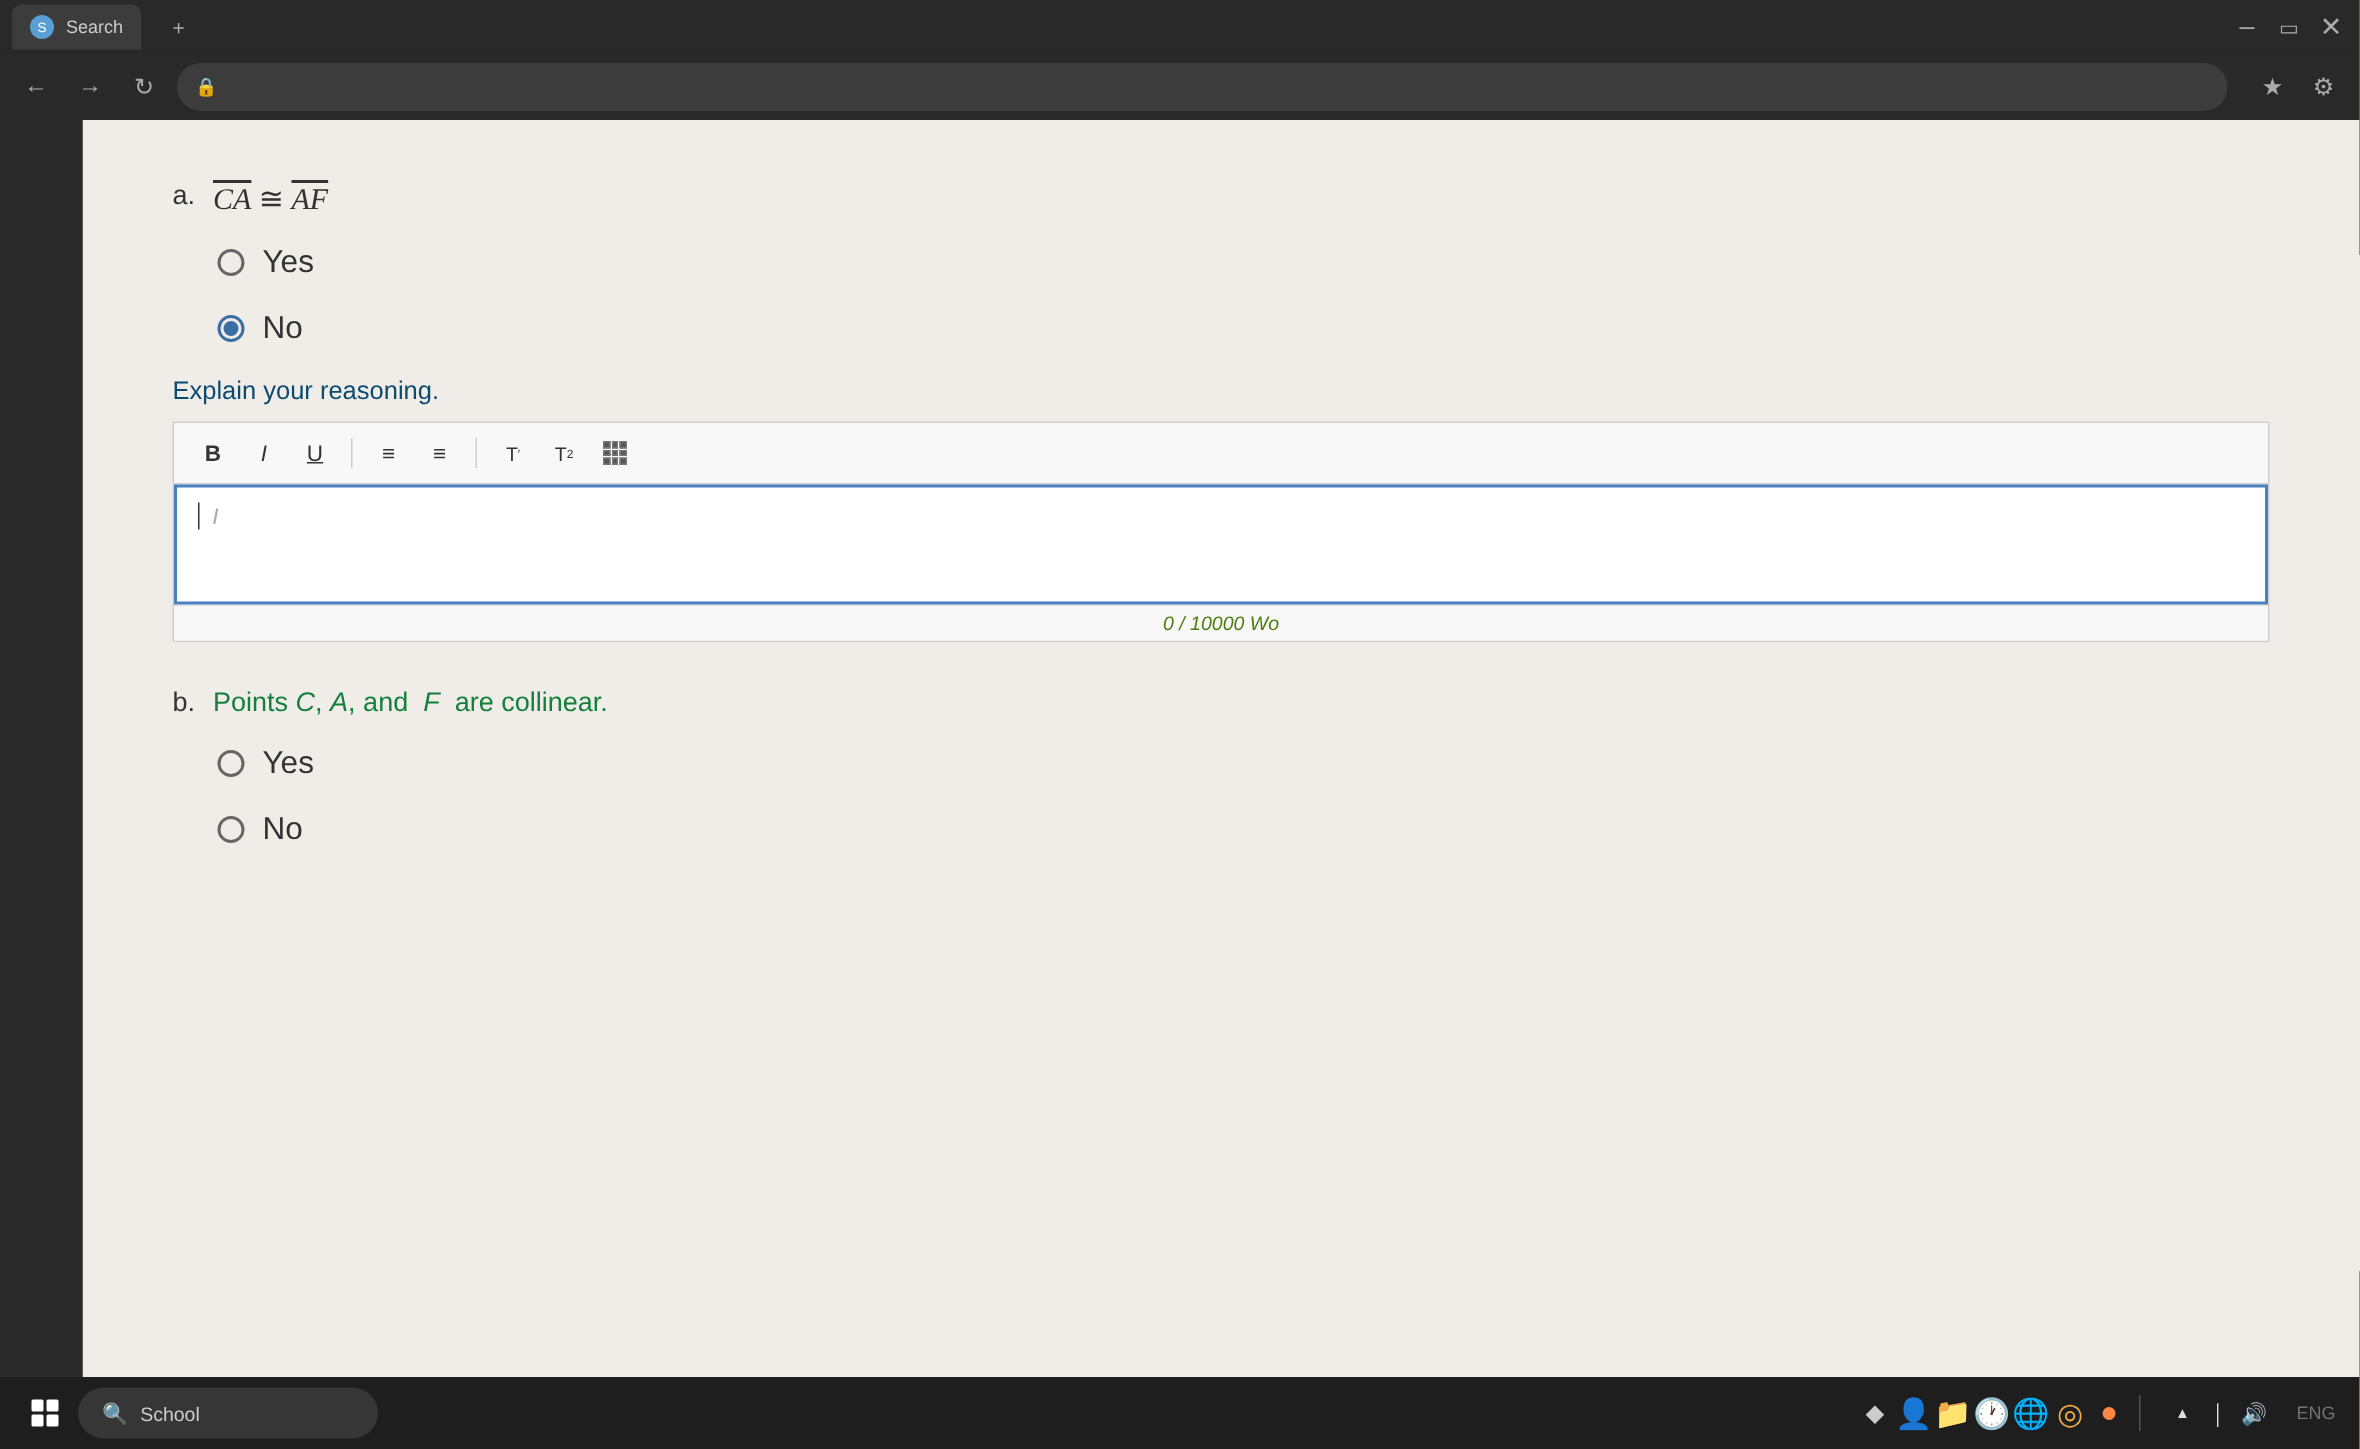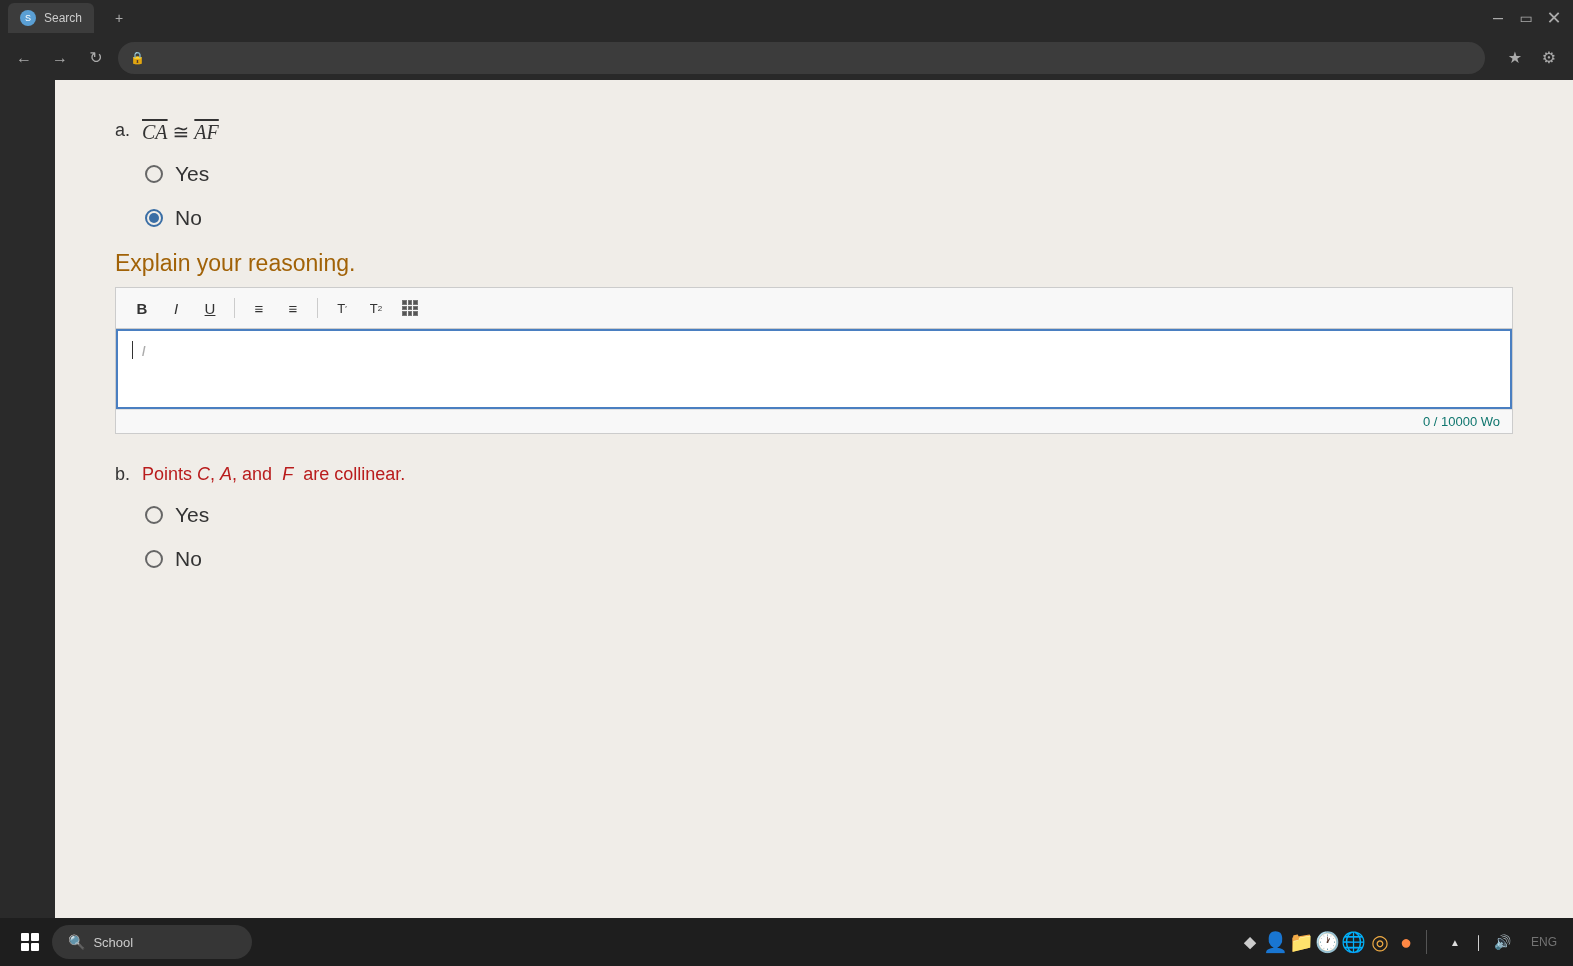--- a/index.html
+++ b/index.html
@@ -236,22 +236,22 @@
       color: #333;
     }
 
     
     .explain-section {
       margin-top: 10px;
       margin-bottom: 20px;
     }
 
     .explain-label {
-      font-size: 23px;
-      color: #a16207;
+      font-size: 17px;
+      color: #0c4a6e;
       margin-bottom: 10px;
     }
 
     
     .editor-container {
       border: 1px solid #ccc;
       background: white;
       width: calc(100% + 0px);
     }
 
@@ -320,26 +320,27 @@
     }
 
     .editor-placeholder {
       color: #aaa;
       font-style: italic;
       font-size: 15px;
       margin-left: 4px;
     }
 
     .word-count {
-      text-align: right;
+      text-align: center;
       padding: 4px 12px;
       font-size: 13px;
-      color: #0f766e;
+      color: #4d7c0f;
       background: #f8f8f8;
       border-top: 1px solid #e0e0e0;
+      font-style: italic;
     }
 
     
     .part-b {
       margin-top: 30px;
     }
 
     
     .taskbar {
       position: absolute;
@@ -553,21 +554,21 @@
           <span class="editor-placeholder">I</span>
         </div>
 
         <div class="word-count">0 / 10000 Wo</div>
       </div>
     </div>
 
     <div class="part-b">
       <div class="part-label">
         <span class="part-letter">b.</span>
-        <span style="font-size:18px; color:#b91c1c;text-align:right;">
+        <span style="font-size:18px; color:#15803d;text-align:right;">
           Points <em>C</em>, <em>A</em>, and &nbsp;<em>F</em>&nbsp; are collinear.
         </span>
       </div>
 
       <div class="radio-group">
         <div class="radio-option">
           <div class="radio-circle"></div>
           <span class="radio-label">Yes</span>
         </div>
         <div class="radio-option">

